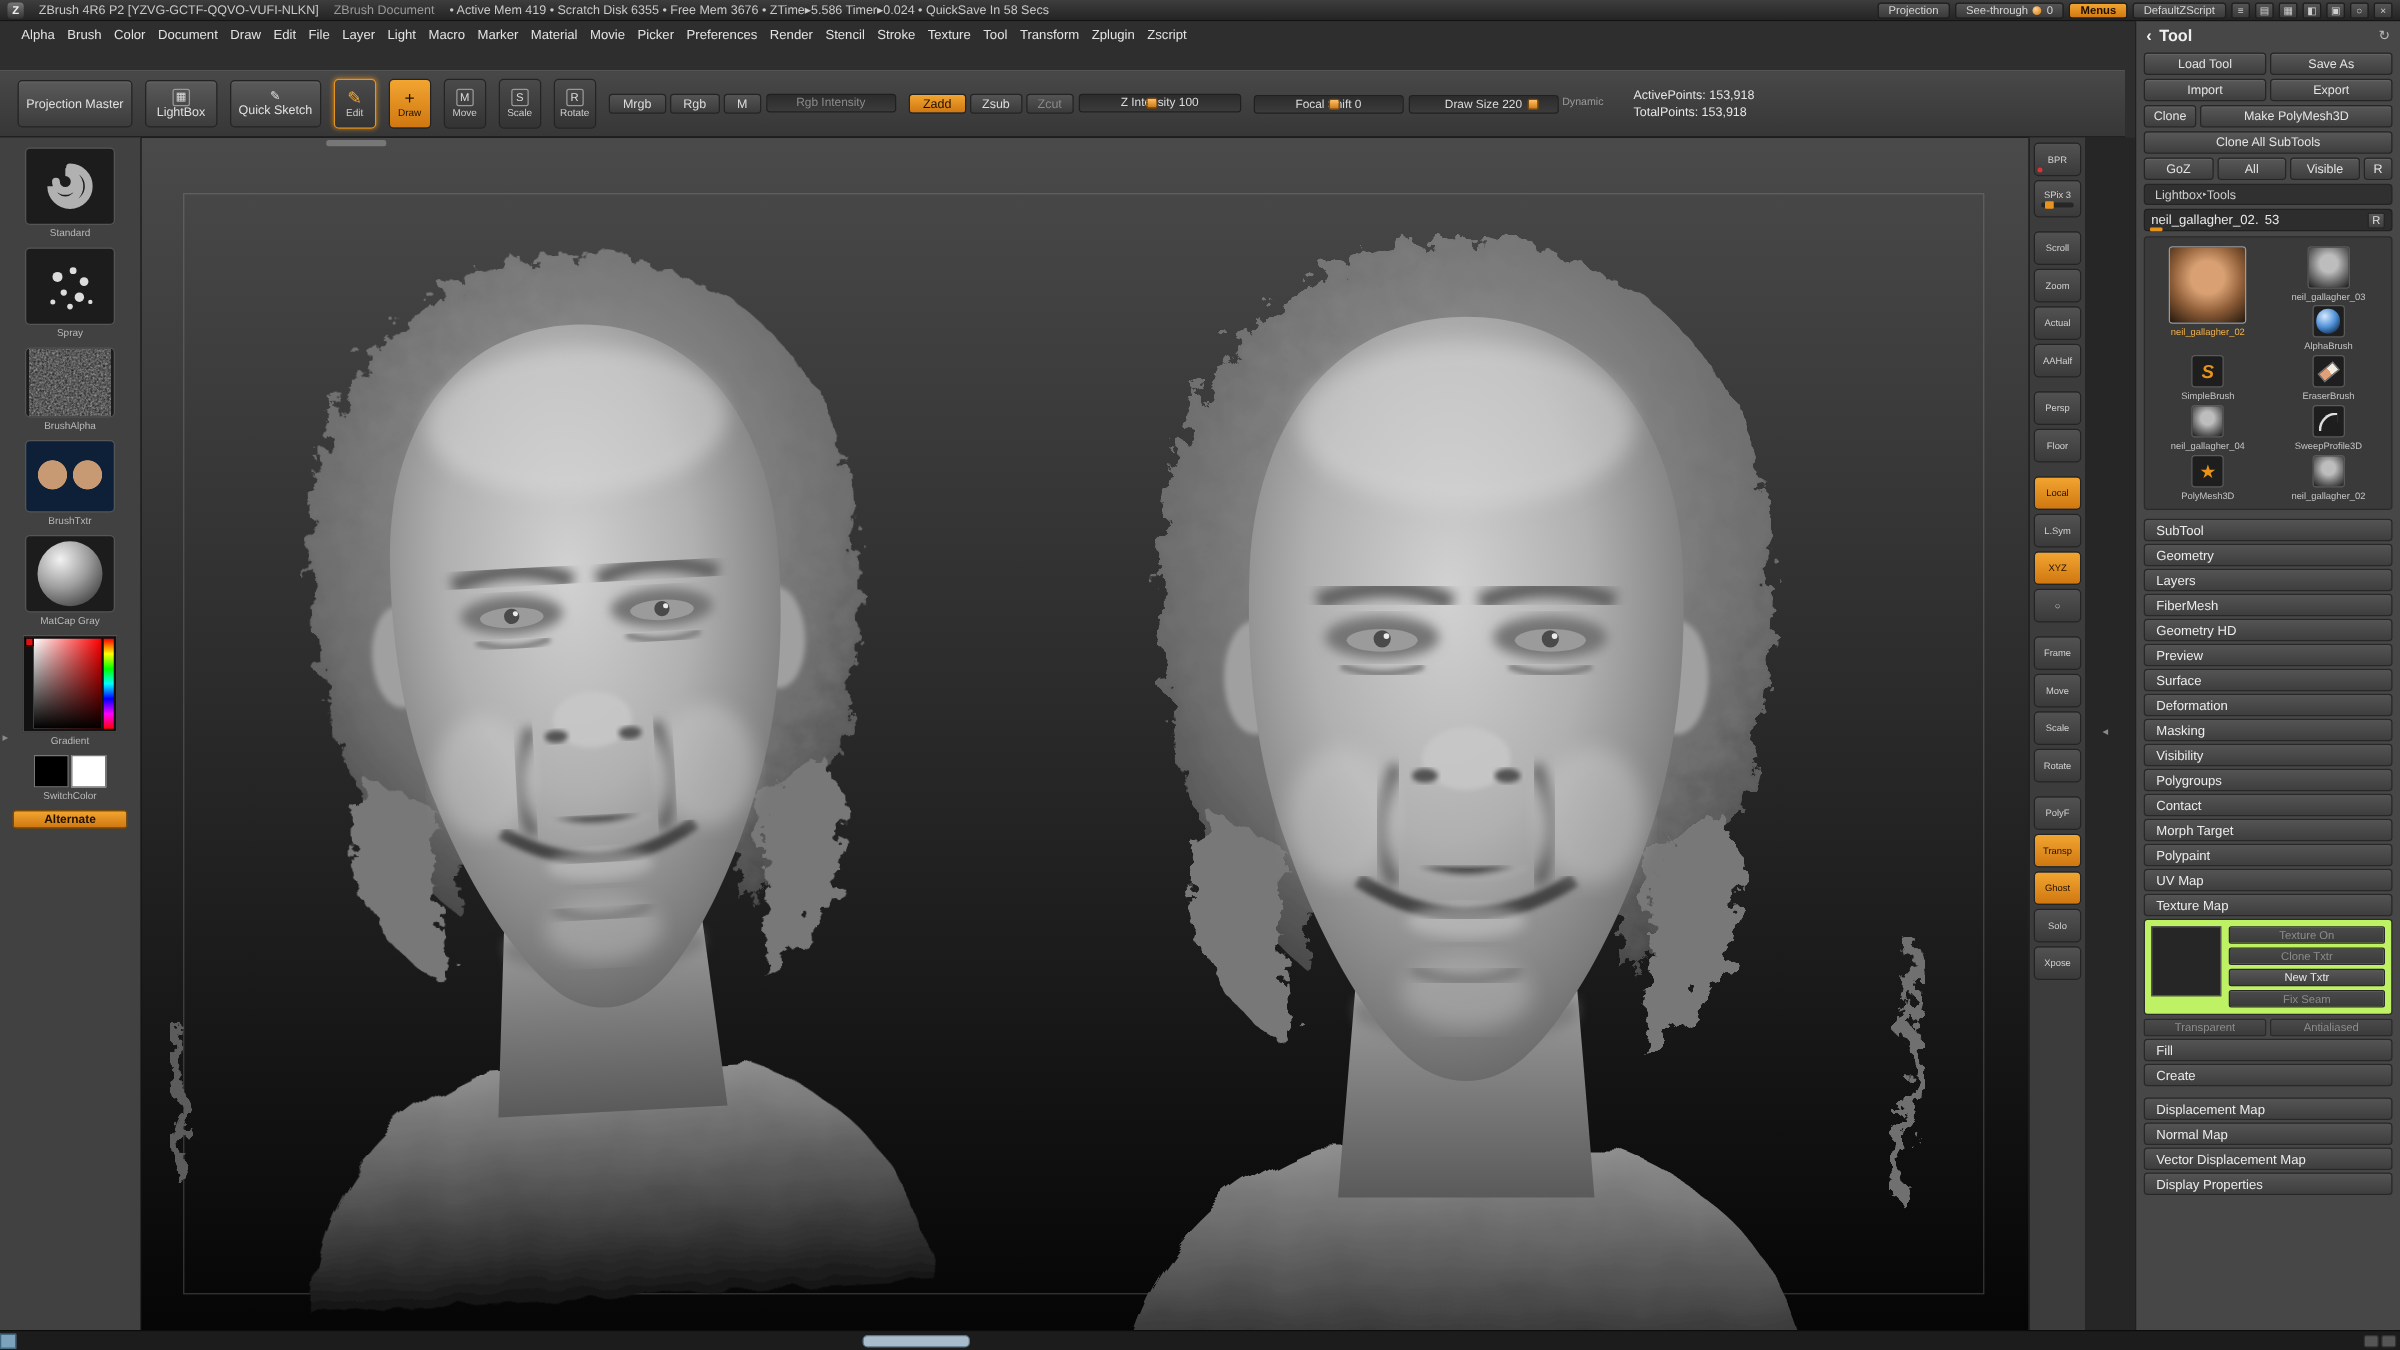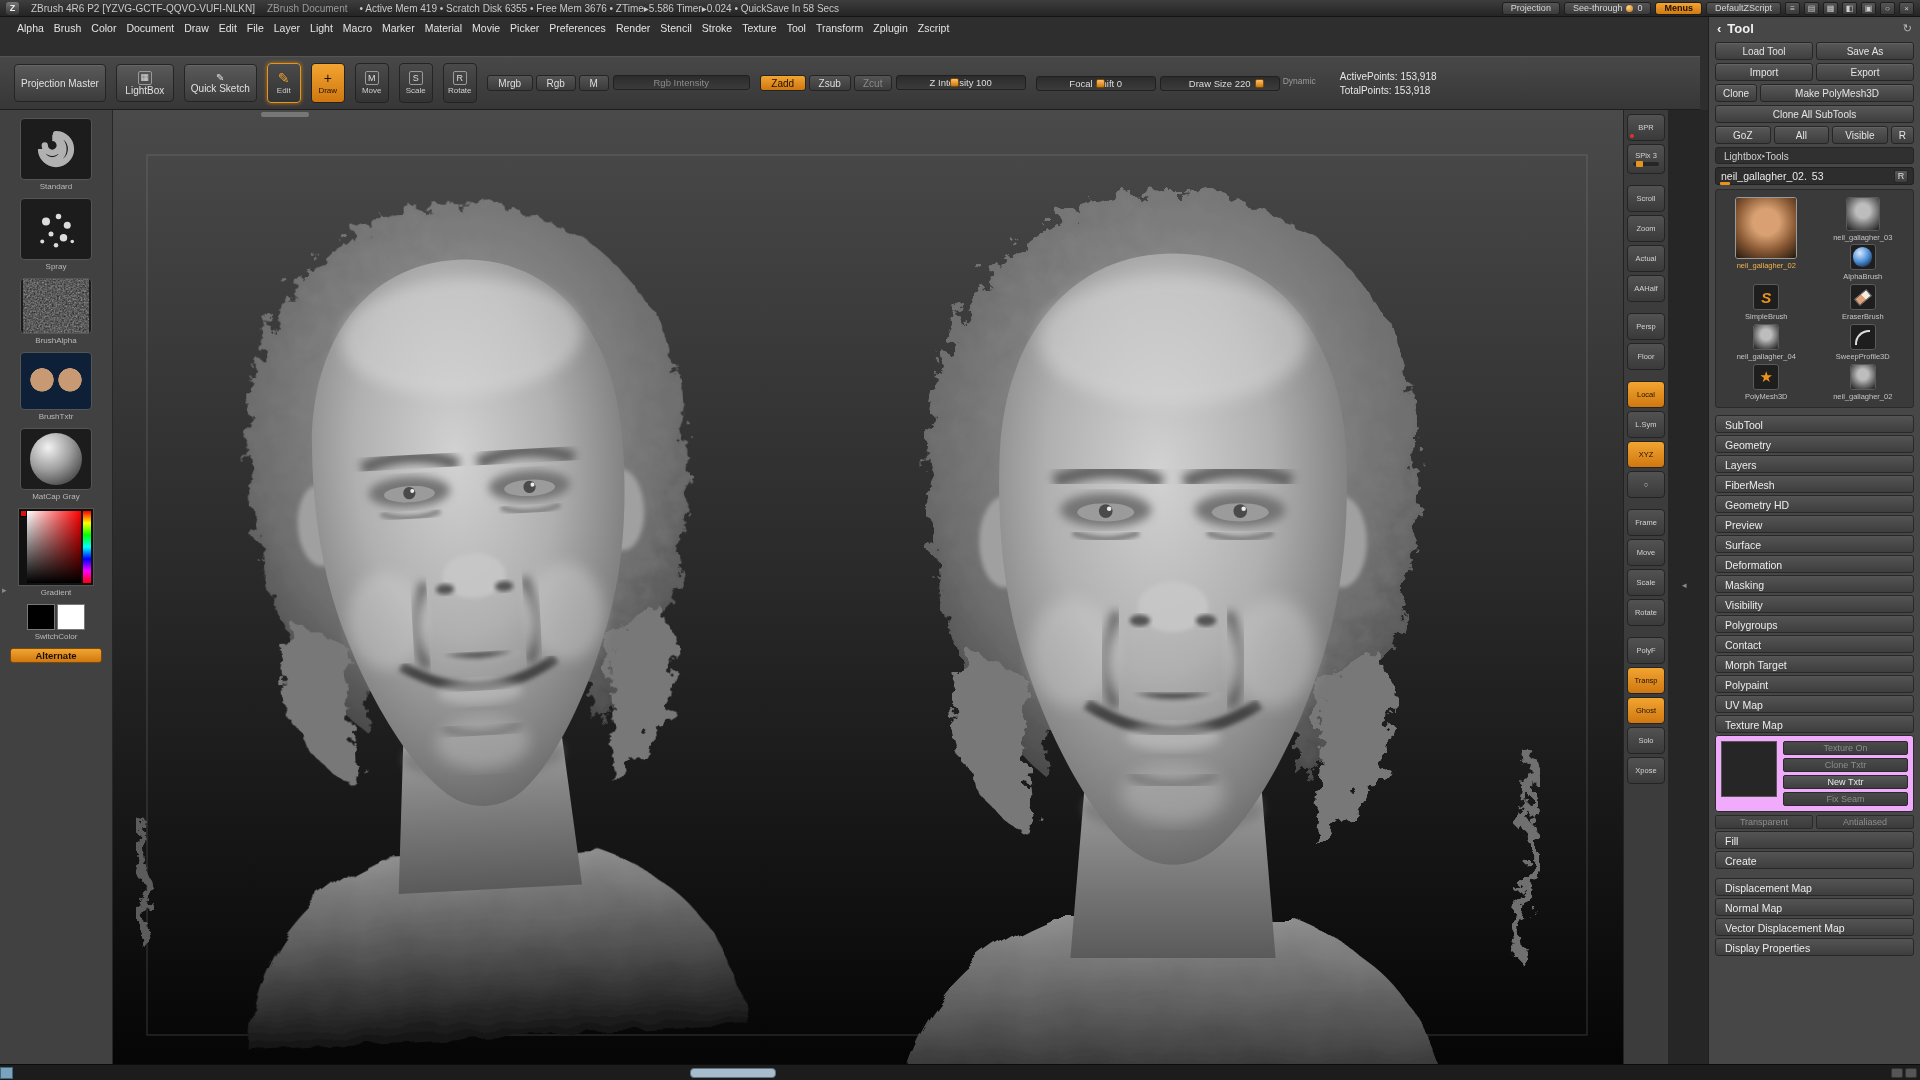--- a/index.html
+++ b/index.html
@@ -98,21 +98,21 @@
 .facec{width:100%;height:100%;background:radial-gradient(circle at 50% 40%,#d9a173 0 28%,#8a5a35 62%,#23180e 100%)}
 .faceg{width:100%;height:100%;background:radial-gradient(circle at 50% 40%,#bdbdbd 0 28%,#6d6d6d 62%,#1b1b1b 100%)}
 .bluesph{width:80%;height:80%;border-radius:50%;background:radial-gradient(circle at 36% 30%,#d7e9ff,#4d8fd6 48%,#0a1b33 92%)}
 .sletter{color:#e8931c;font-weight:bold;font-size:15px;font-style:italic}
 .star{color:#e8931c;font-size:15px}
 .eraser{width:16px;height:9px;transform:rotate(-40deg);background:linear-gradient(90deg,#e2a078 55%,#f3ece1 55%);border:1px solid #777}
 .sweep{width:15px;height:15px;border-left:2px solid #ddd;border-top:2px solid #ddd;border-top-left-radius:14px}
 .plabel{font-size:7.5px;color:#c4c4c4;white-space:nowrap}
 .plabel.hl{color:#f2b049}
 .sec{display:block;margin:2px 6px 2px;height:18px;line-height:18px;padding:0 9px;text-align:left;font-size:10.5px;color:#ececec;background:linear-gradient(#545454,#3e3e3e);border:1px solid #282828;border-radius:3px}
-.texbox{margin:2px 6px 0;background:#f0abfc;border:1px solid #2a2a2a;border-radius:3px;padding:5px;display:flex;gap:6px}
+.texbox{margin:2px 6px 0;background:#bef264;border:1px solid #2a2a2a;border-radius:3px;padding:5px;display:flex;gap:6px}
 .texthumb{width:56px;height:56px;background:#262626;border:1px solid #555;flex:0 0 auto}
 .texcol{display:flex;flex-direction:column;gap:3px;flex:1}
 .texbtn{height:14px;font-size:9px;background:linear-gradient(#4a4a4a,#3b3b3b);border:1px solid #2a2a2a;border-radius:2px;color:#8d8d8d;display:flex;align-items:center;justify-content:center}
 .texbtn.live{color:#e8e8e8;background:linear-gradient(#585858,#3e3e3e)}
 .texrow{display:flex;gap:3px;margin:3px 6px 0}
 .texrow .texbtn{flex:1;height:14px}
 .gap6{height:5px}
 
 
 .bottombar{position:absolute;left:0;bottom:0;width:100%;height:16px;background:#1c1c1c;border-top:1px solid #0c0c0c}
@@ -213,21 +213,21 @@
         <span class="lbox">R</span>
         <span>Rotate</span>
       </div>
 
     <div class="tgroup">
       <div class="trow2">
         <div class="sbtn" style="width:46px">Mrgb</div>
         <div class="sbtn" style="width:40px">Rgb</div>
         <div class="sbtn" style="width:30px">M</div>
       </div>
-      <div class="slider dim" style="width:137px">
+      <div class="slider dim" style="width:104px">
           <span>Rgb Intensity</span>
         </div>
     </div>
 
     <div class="tgroup">
       <div class="trow2">
         <div class="sbtn orange" style="width:46px">Zadd</div>
         <div class="sbtn" style="width:42px">Zsub</div>
         <div class="sbtn dim" style="width:38px">Zcut</div>
       </div>

